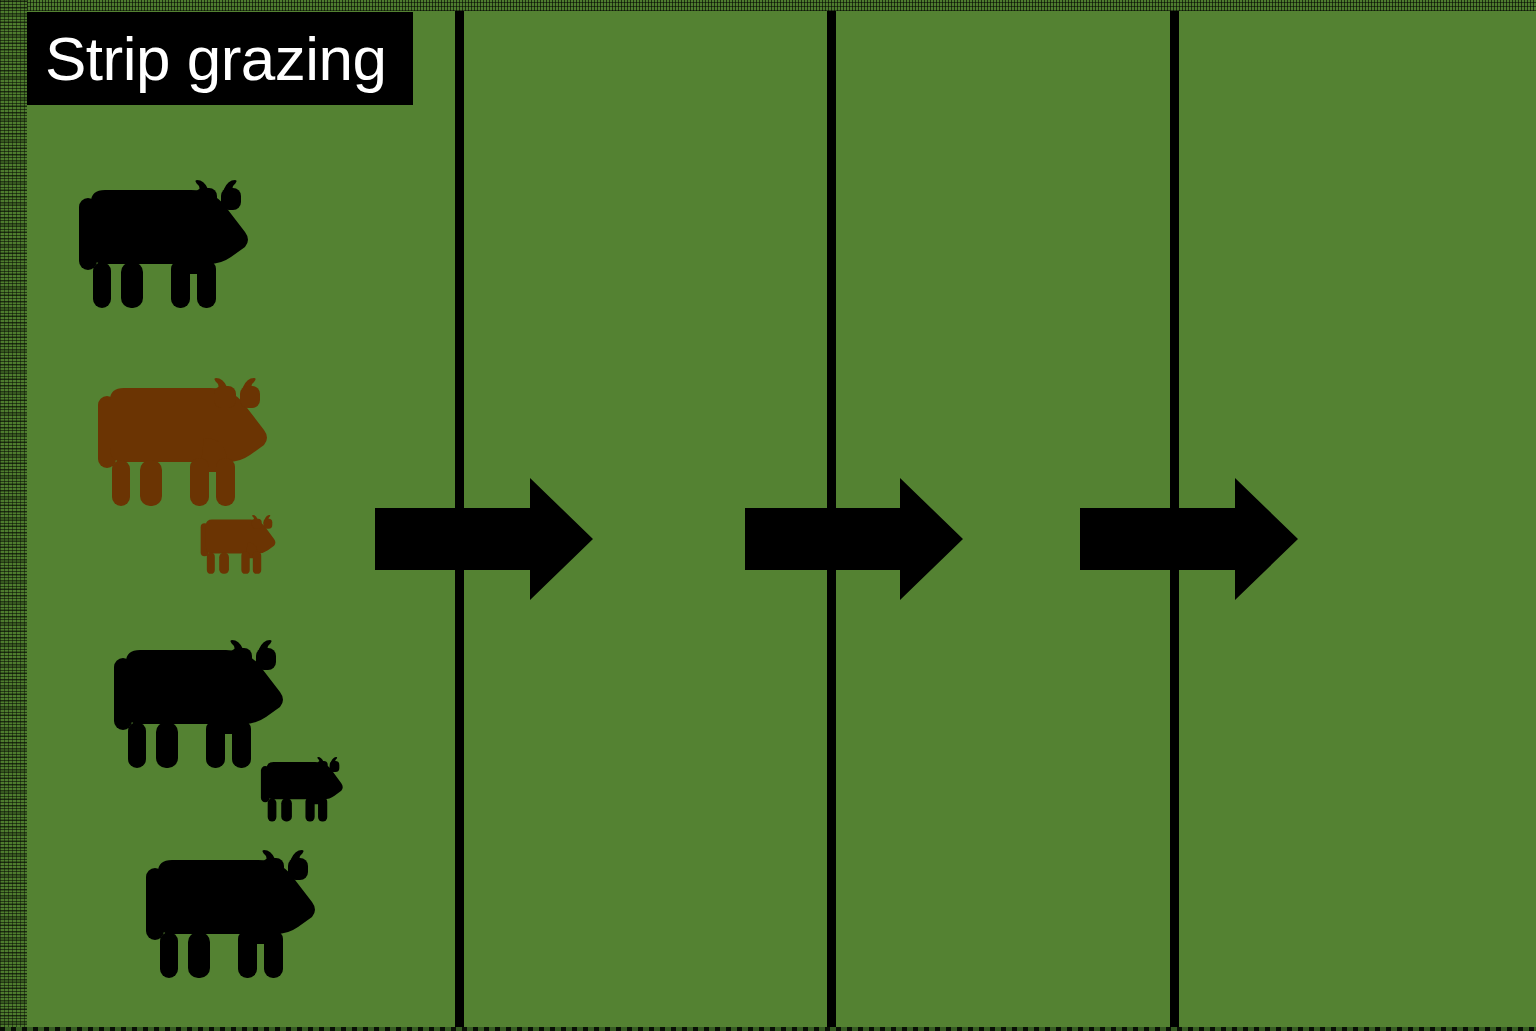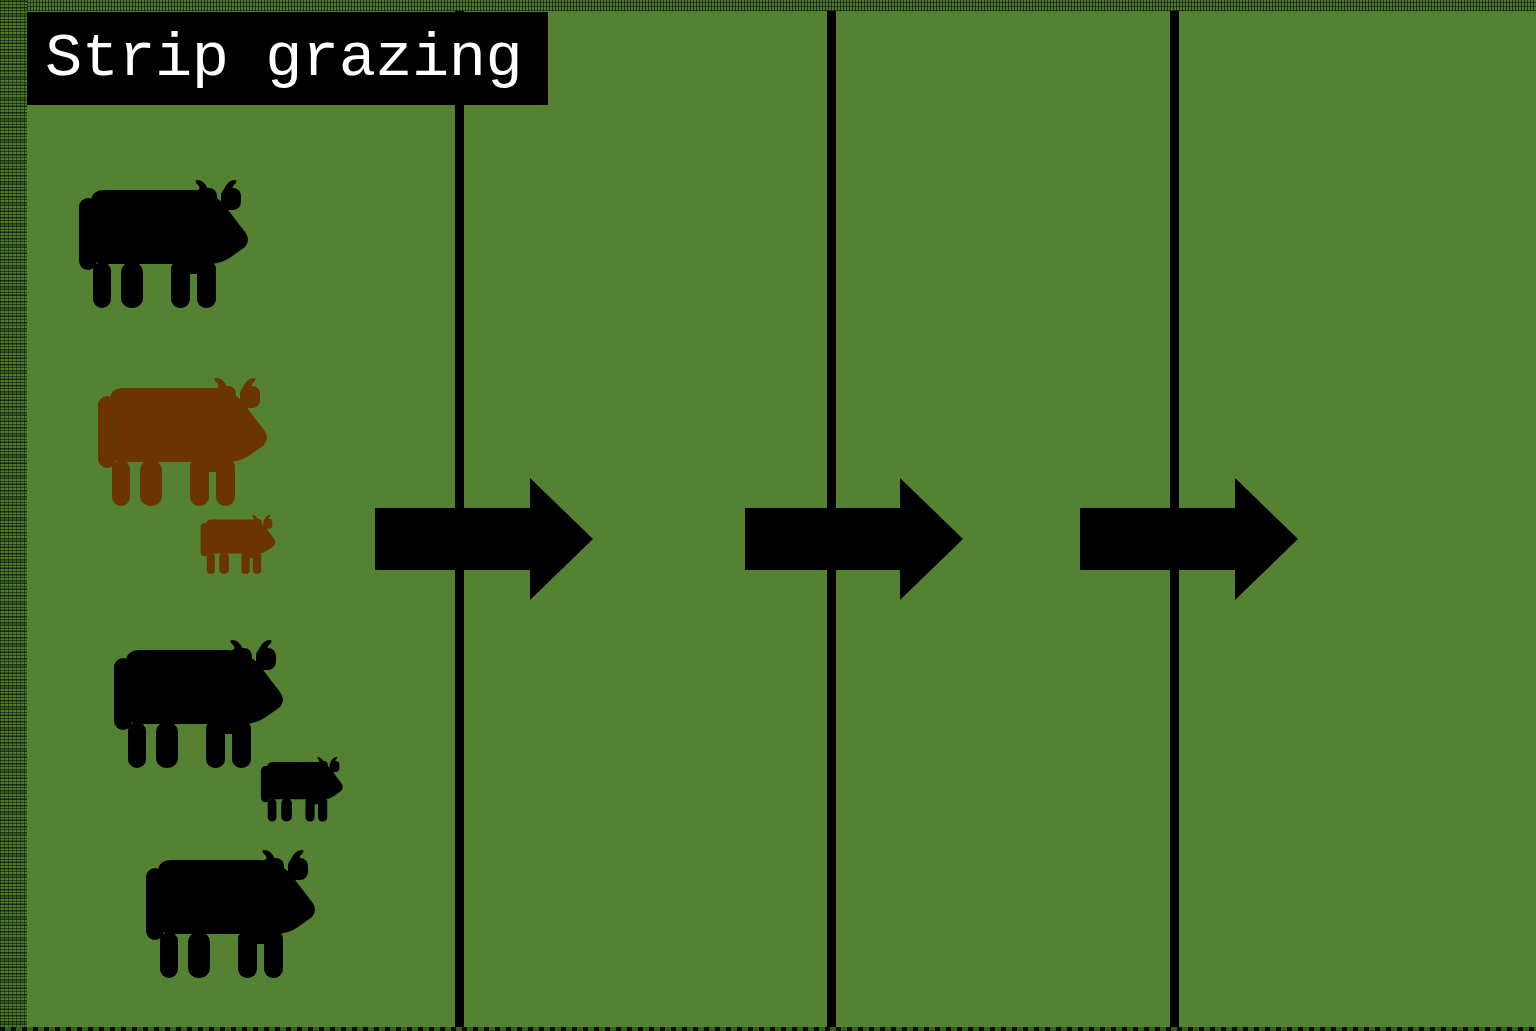--- a/index.html
+++ b/index.html
@@ -5,21 +5,21 @@
   html, body {
     margin: 0;
     padding: 0;
     background: #000;
   }
   #stage {
     position: relative;
     width: 1536px;
     height: 1031px;
     overflow: hidden;
-    font-family: Liberation Mono, monospace;
+    font-family: Liberation Sans, sans-serif;
   }
   .field {
     position: absolute;
     inset: 0;
     background: #548232;
   }
   
   .noise-left {
     position: absolute;
     left: 0; top: 0;

